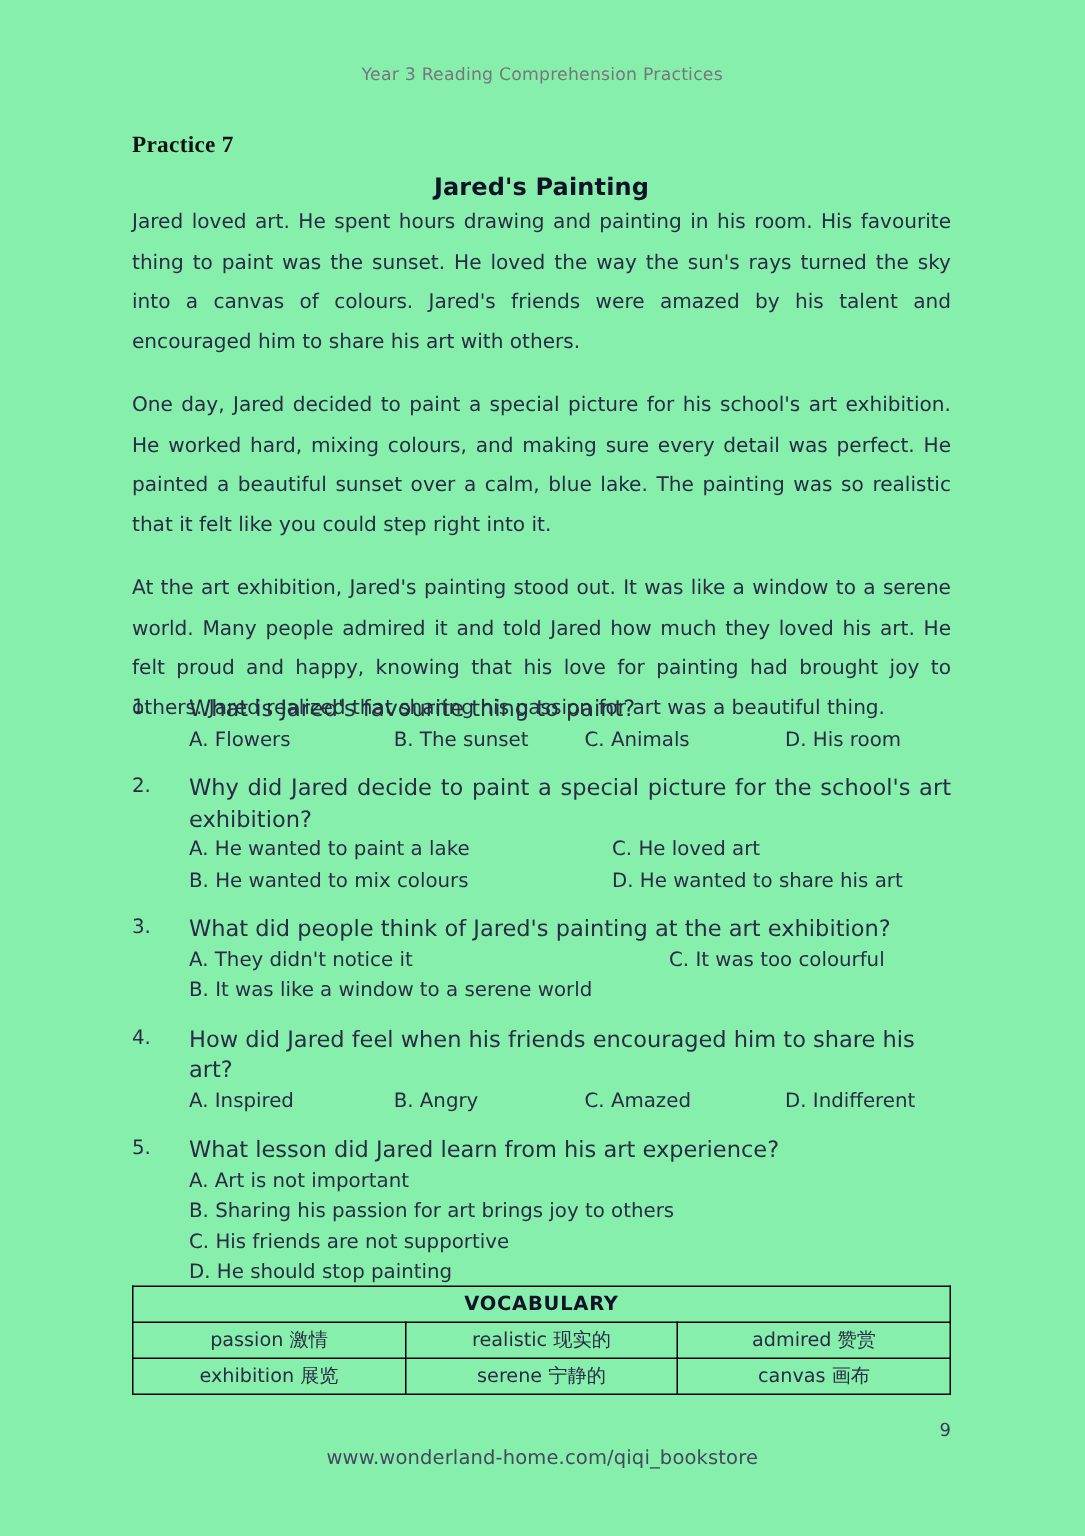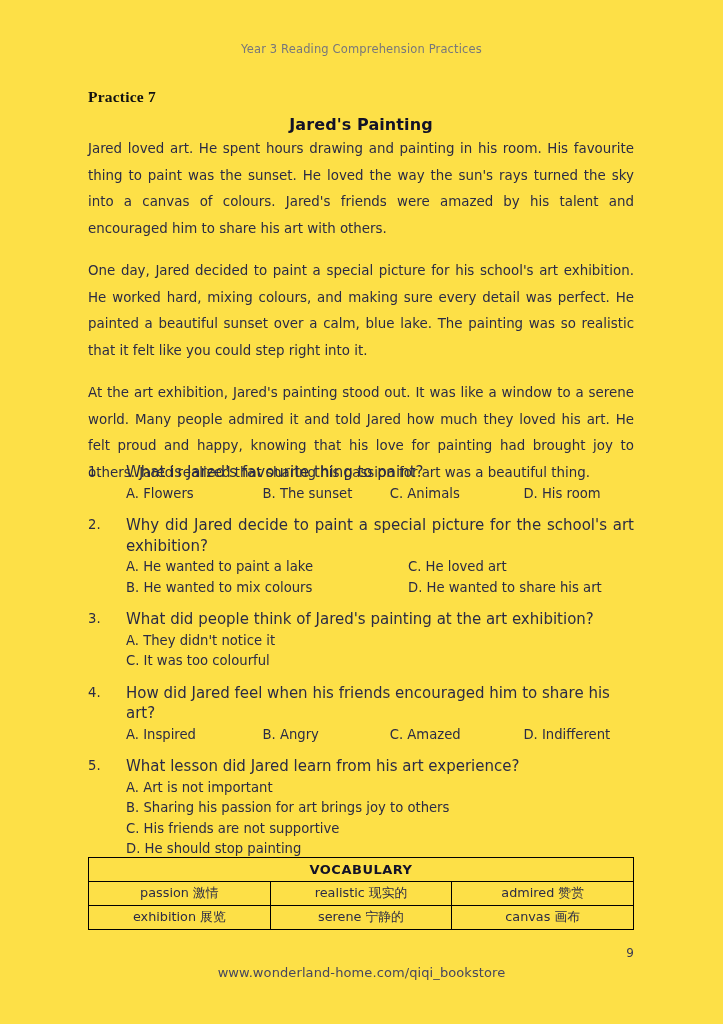--- a/index.html
+++ b/index.html
@@ -4,21 +4,21 @@
 <style>
   html, body {
     margin: 0;
     padding: 0;
     background: #ffffff;
   }
   .page {
     position: relative;
     width: 723px;
     height: 1024px;
-    background: #fde047;
+    background: #86efac;
     font-family: "Liberation Sans", sans-serif;
     overflow: hidden;
   }
 
   
   .doc-header {
     position: absolute;
     top: 42px;
     left: 0;
     width: 723px;
@@ -233,20 +233,21 @@
         <div class="opt">C. He loved art</div>
         <div class="opt">D. He wanted to share his art</div>
       </div>
     </div>
 
     <div class="q-block">
       <div class="q-num">3.</div>
       <div class="q-text nojust">What did people think of Jared's painting at the art exhibition?</div>
       <div class="opts cols2 wide">
         <div class="opt">A. They didn't notice it</div>
+        <div class="opt">B. It was like a window to a serene world</div>
         <div class="opt">C. It was too colourful</div>
       </div>
     </div>
 
     <div class="q-block">
       <div class="q-num">4.</div>
       <div class="q-text nojust">How did Jared feel when his friends encouraged him to share his art?</div>
       <div class="opts cols4">
         <div class="opt">A. Inspired</div>
         <div class="opt">B. Angry</div>

